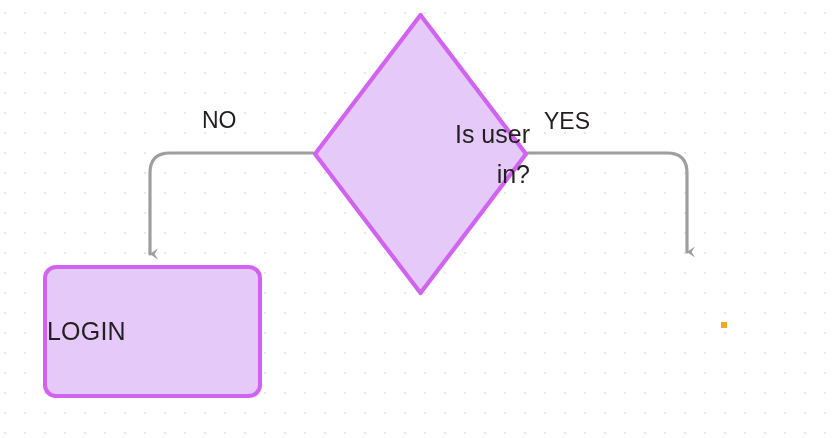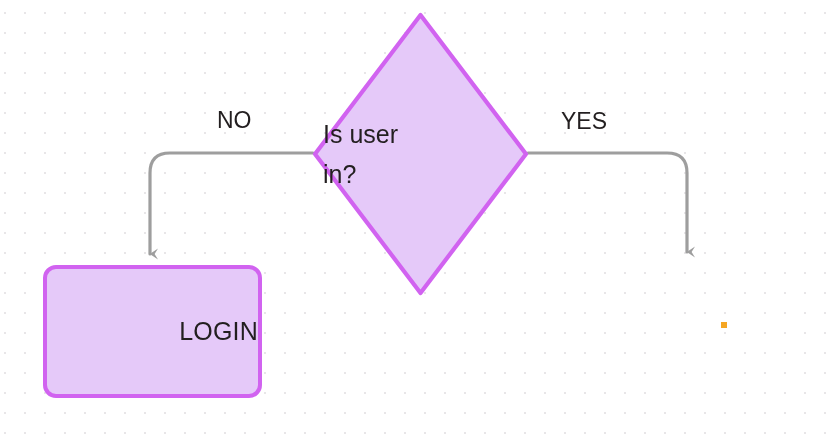--- a/index.html
+++ b/index.html
@@ -40,21 +40,21 @@
   .node-stroke { stroke: #d163f0; }
 
   .box {
     position: absolute;
     box-sizing: border-box;
     background: #e5c9f9;
     border: 4px solid #d163f0;
     border-radius: 13px;
     display: flex;
     align-items: center;
-    justify-content: flex-end;
+    justify-content: flex-start;
   }
 
   .box-label {
     font-size: 25px;
     line-height: 1;
     color: #231f20;
     letter-spacing: 0.2px;
     white-space: nowrap;
   }
 
@@ -69,45 +69,45 @@
     width: 219px;
     height: 286px;
   }
   #decision-node svg {
     position: absolute;
     left: 0;
     top: 0;
   }
   #decision-text {
     position: absolute;
-    left: 12px;
+    left: 0;
     top: 0;
     width: 219px;
     height: 286px;
     display: flex;
     flex-direction: column;
-    align-items: flex-start;
+    align-items: flex-end;
     justify-content: center;
     font-size: 25px;
     line-height: 40px;
     color: #231f20;
     text-align: center;
   }
   #decision-text span { display: block; }
 
   
   .edge-label {
     position: absolute;
     font-size: 23px;
     line-height: 1;
     color: #231f20;
     white-space: nowrap;
   }
-  #label-no  { left: 217px; top: 109px; }
-  #label-yes { left: 561px; top: 110px; }
+  #label-no  { left: 202px; top: 109px; }
+  #label-yes { left: 544px; top: 110px; }
 
   
   #home-caret {
     position: absolute;
     left: 721px;
     top: 322px;
     width: 6px;
     height: 6px;
     background: #f5a623;
   }

